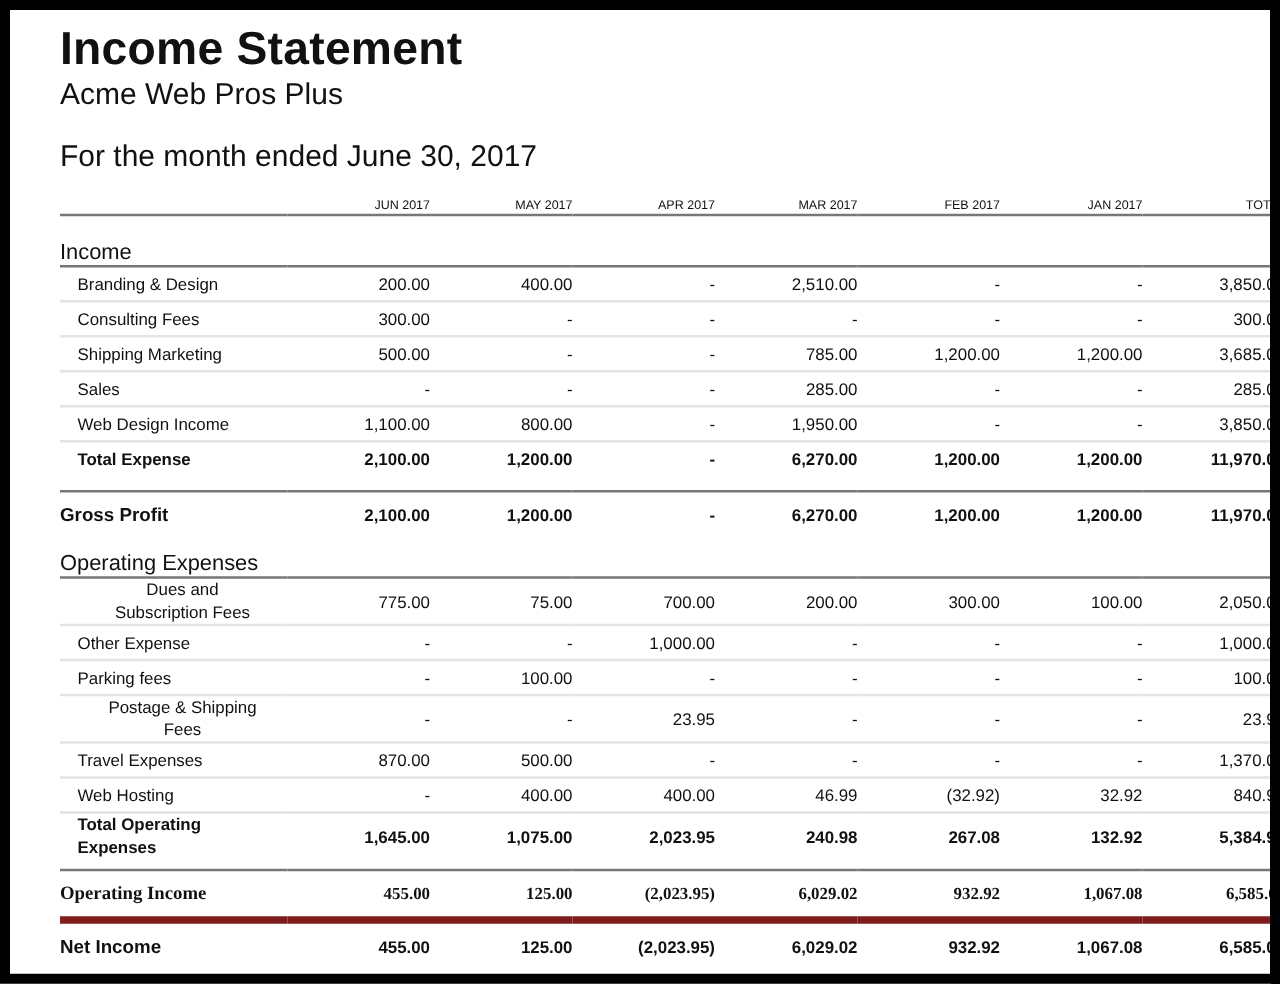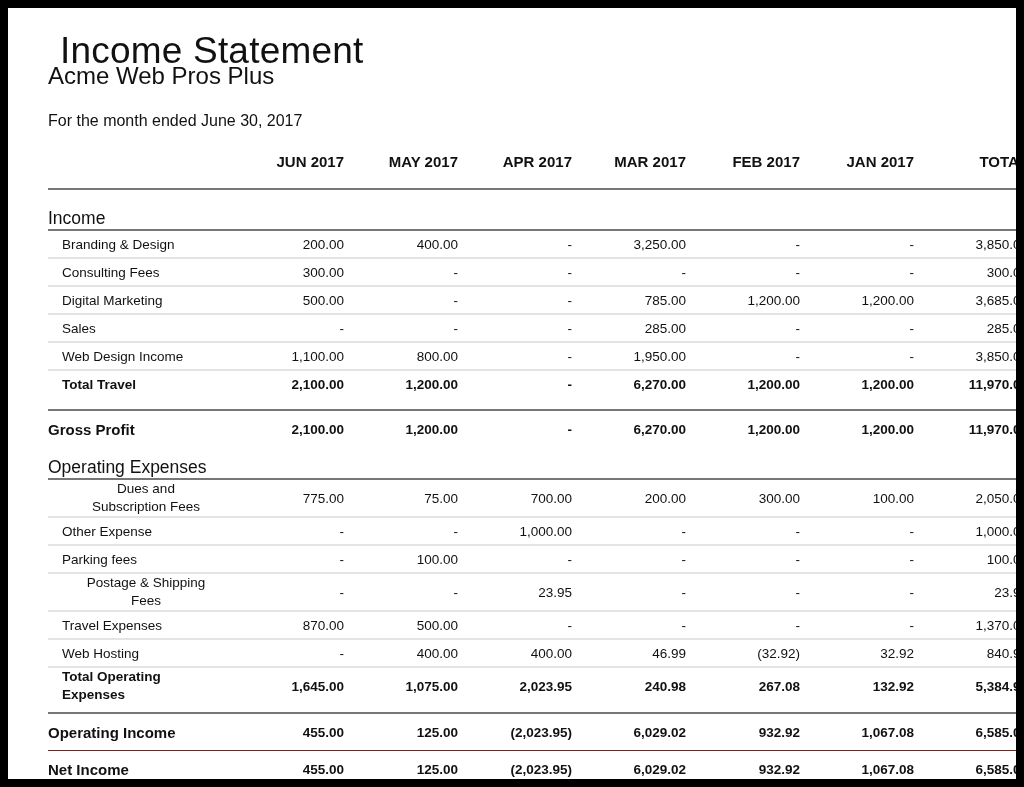--- a/index.html
+++ b/index.html
@@ -5,44 +5,44 @@
   html, body { margin: 0; padding: 0; }
   body {
     width: 1024px; height: 787px; background: #000; overflow: hidden;
     font-family: "Liberation Sans", "DejaVu Sans", sans-serif; color: #111;
   }
   .page {
     position: absolute; left: 8px; top: 8px; width: 1008px; height: 771px;
     background: #fff; overflow: hidden;
   }
   .inner { position: absolute; left: 40px; top: 0; width: 957px; }
-  .title { font-size: 37px; font-weight: normal; margin: 12px; position: absolute; top: 10px; left: 0; letter-spacing: 0.2px; white-space: nowrap; }
+  .title { font-size: 37px; font-weight: bold; margin: 0; position: absolute; top: 10px; left: 0; letter-spacing: 0.2px; white-space: nowrap; }
   .company { font-size: 24px; position: absolute; top: 54px; left: 0; white-space: nowrap; }
-  .period { font-size: 16px; position: absolute; top: 104px; left: 0; white-space: nowrap; }
+  .period { font-size: 24px; position: absolute; top: 104px; left: 0; white-space: nowrap; }
 
   table { border-collapse: collapse; position: absolute; left: 0; top: 140px; width: 957px; table-layout: fixed; }
   col.label { width: 182px; }
   col.num { width: 114px; }
   th, td { padding: 0; font-size: 13.5px; }
-  th { font-size: 15px; font-weight: bold; text-align: right; height: 22px; vertical-align: bottom; padding-bottom: 18px; border-bottom: 2px solid #777; }
+  th { font-size: 10px; font-weight: normal; text-align: right; height: 22px; vertical-align: bottom; padding-bottom: 1px; border-bottom: 2px solid #777; }
   td.num { text-align: right; }
   .section-head td { font-size: 17.5px; font-weight: normal; height: 20px; vertical-align: bottom; border-bottom: 2px solid #777; padding-bottom: 0; }
   .spacer td { height: 18px; }
   .line td { height: 26px; border-bottom: 2px solid #e4e4e4; vertical-align: middle; }
   .line td.lbl { padding-left: 14px; }
   .line.tall td { height: 36px; }
   .line.tall td.lbl { line-height: 18px; text-align: center; }
   .total td { height: 27px; font-weight: bold; vertical-align: middle; }
   .total td.lbl { padding-left: 14px; }
   .total.tall td { height: 36px; }
   .total.tall td.lbl { line-height: 18px; }
   .gap td { height: 11px; border-bottom: 2px solid #777; }
   .summary td { height: 36px; font-weight: bold; vertical-align: middle; }
   .summary td.lbl { font-size: 15px; font-weight: bold; }
-  .summary.underline td { border-bottom: 1px solid #7f1d1d; }
+  .summary.underline td { border-bottom: 6px solid #7f1d1d; font-family: Liberation Serif, serif; }
   .summary td.num { font-size: 13.5px; }
 </style>
 </head>
 <body>
 
 <div class="page">
   <div class="inner">
     <h1 class="title">Income Statement</h1>
     <div class="company">Acme Web Pros Plus</div>
     <div class="period">For the month ended June 30, 2017</div>
@@ -76,37 +76,37 @@
           </tr>
         <tr class="section-head">
           <td colspan="8">Income</td>
         </tr>
 
         <tr class="line">
           <td class="lbl">Branding &amp; Design</td>
           <td class="num">200.00</td>
           <td class="num">400.00</td>
           <td class="num">-</td>
-          <td class="num">3,250.00</td>
+          <td class="num">2,510.00</td>
           <td class="num">-</td>
           <td class="num">-</td>
           <td class="num">3,850.00</td>
         </tr>
         <tr class="line">
           <td class="lbl">Consulting Fees</td>
           <td class="num">300.00</td>
           <td class="num">-</td>
           <td class="num">-</td>
           <td class="num">-</td>
           <td class="num">-</td>
           <td class="num">-</td>
           <td class="num">300.00</td>
         </tr>
         <tr class="line">
-          <td class="lbl">Digital Marketing</td>
+          <td class="lbl">Shipping Marketing</td>
           <td class="num">500.00</td>
           <td class="num">-</td>
           <td class="num">-</td>
           <td class="num">785.00</td>
           <td class="num">1,200.00</td>
           <td class="num">1,200.00</td>
           <td class="num">3,685.00</td>
         </tr>
         <tr class="line">
           <td class="lbl">Sales</td>
@@ -122,21 +122,21 @@
           <td class="lbl">Web Design Income</td>
           <td class="num">1,100.00</td>
           <td class="num">800.00</td>
           <td class="num">-</td>
           <td class="num">1,950.00</td>
           <td class="num">-</td>
           <td class="num">-</td>
           <td class="num">3,850.00</td>
         </tr>
         <tr class="total">
-          <td class="lbl">Total Travel</td>
+          <td class="lbl">Total Expense</td>
           <td class="num">2,100.00</td>
           <td class="num">1,200.00</td>
           <td class="num">-</td>
           <td class="num">6,270.00</td>
           <td class="num">1,200.00</td>
           <td class="num">1,200.00</td>
           <td class="num">11,970.00</td>
         </tr>
         <tr class="gap">
             <td colspan="8"></td>

